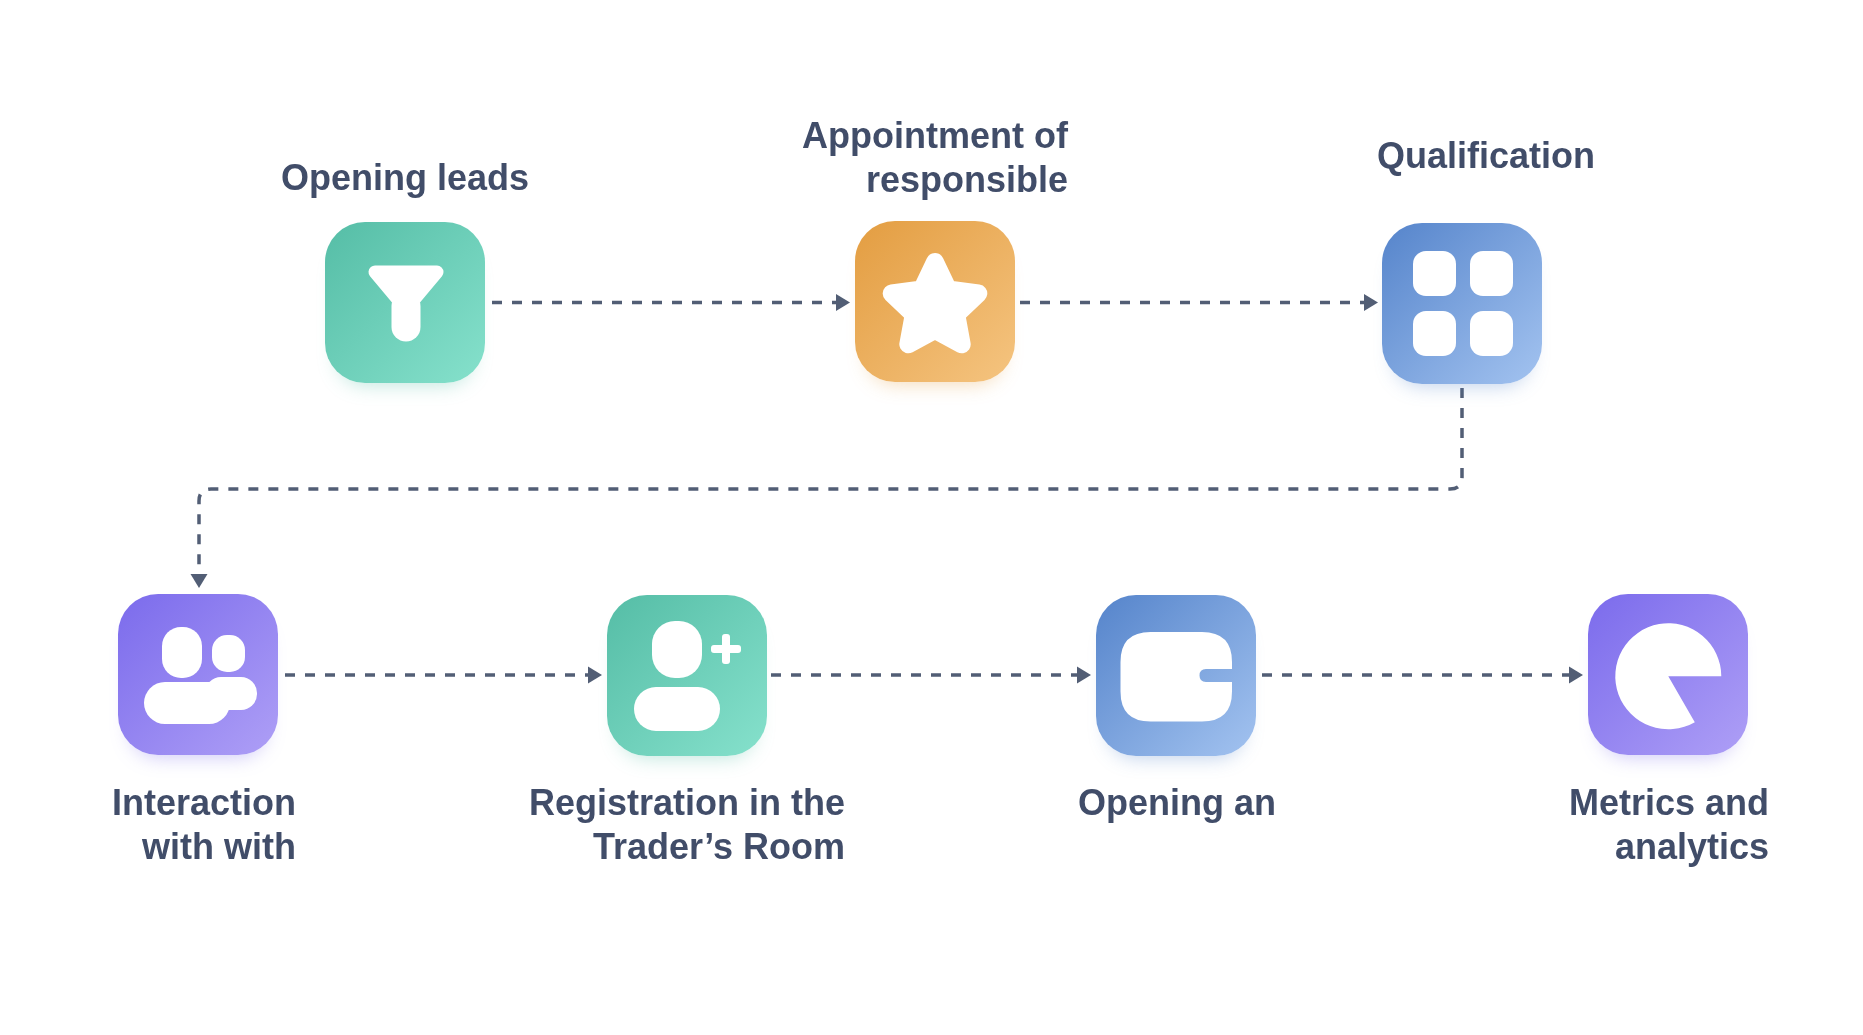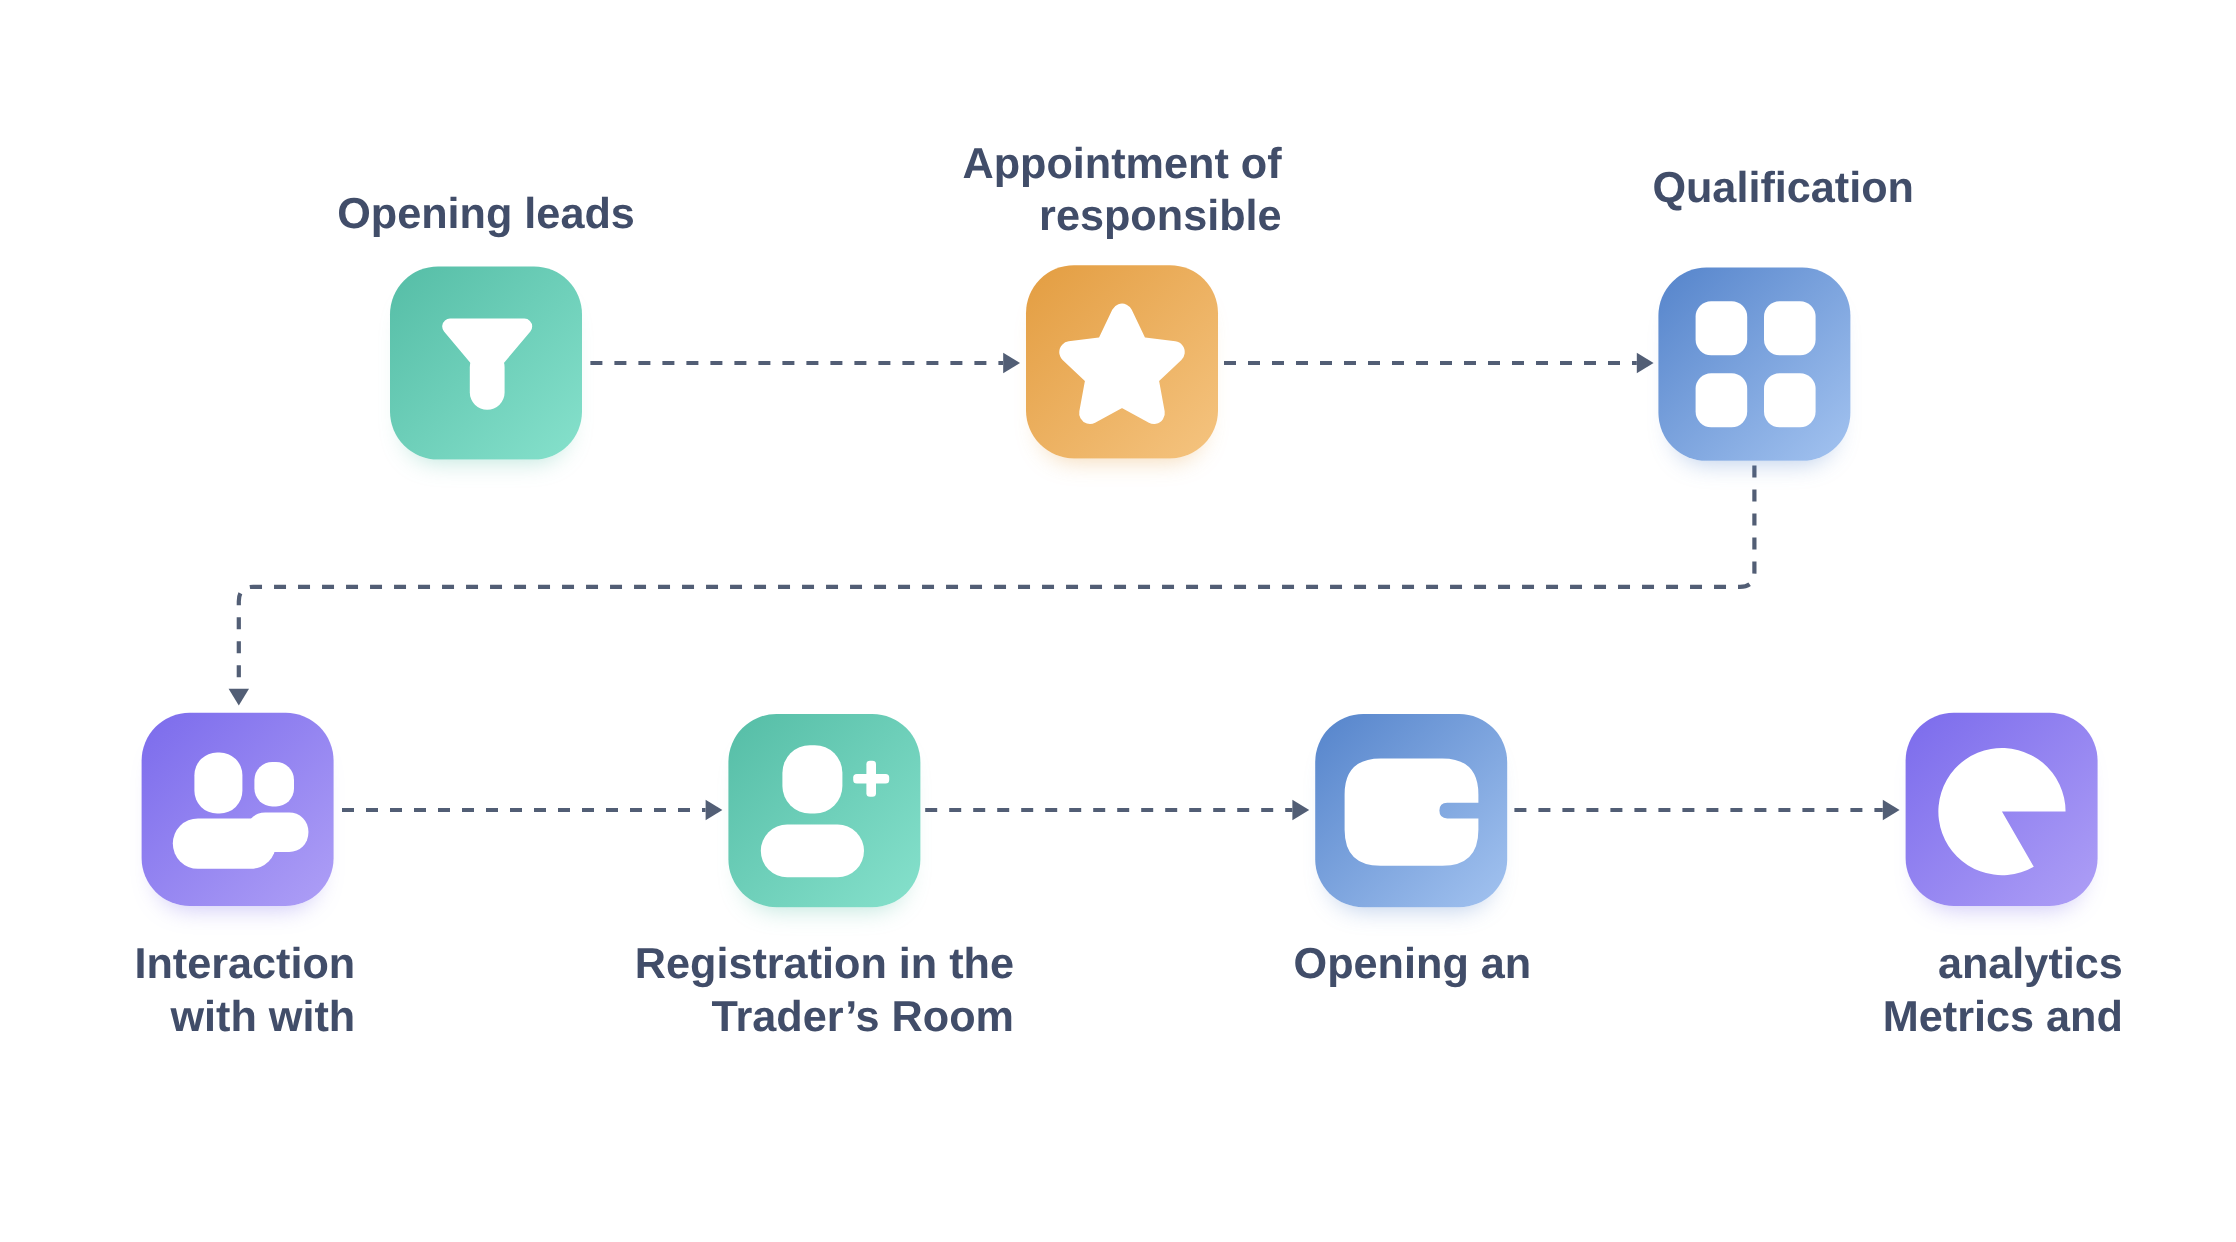--- a/index.html
+++ b/index.html
@@ -145,17 +145,17 @@
   <div class="step-label" style="left:1177px; top:781px;">
     <div>Opening an</div>
   </div>
 
   <div class="tile tile-purple" style="left:1588px; top:594px;">
     <svg width="160" height="161" viewBox="0 0 160 161">
       <path fill="#ffffff" d="M 80.3 82.3 L 133.3 82.3 A 53 53 0 1 0 106.8 128.2 Z"></path>
     </svg>
   </div>
   <div class="step-label" style="left:1669px; top:781px;">
+    <div>Metrics and</div>
     <div>analytics</div>
-    <div>Metrics and</div>
   </div>
 
 </div>
 
 </body></html>

